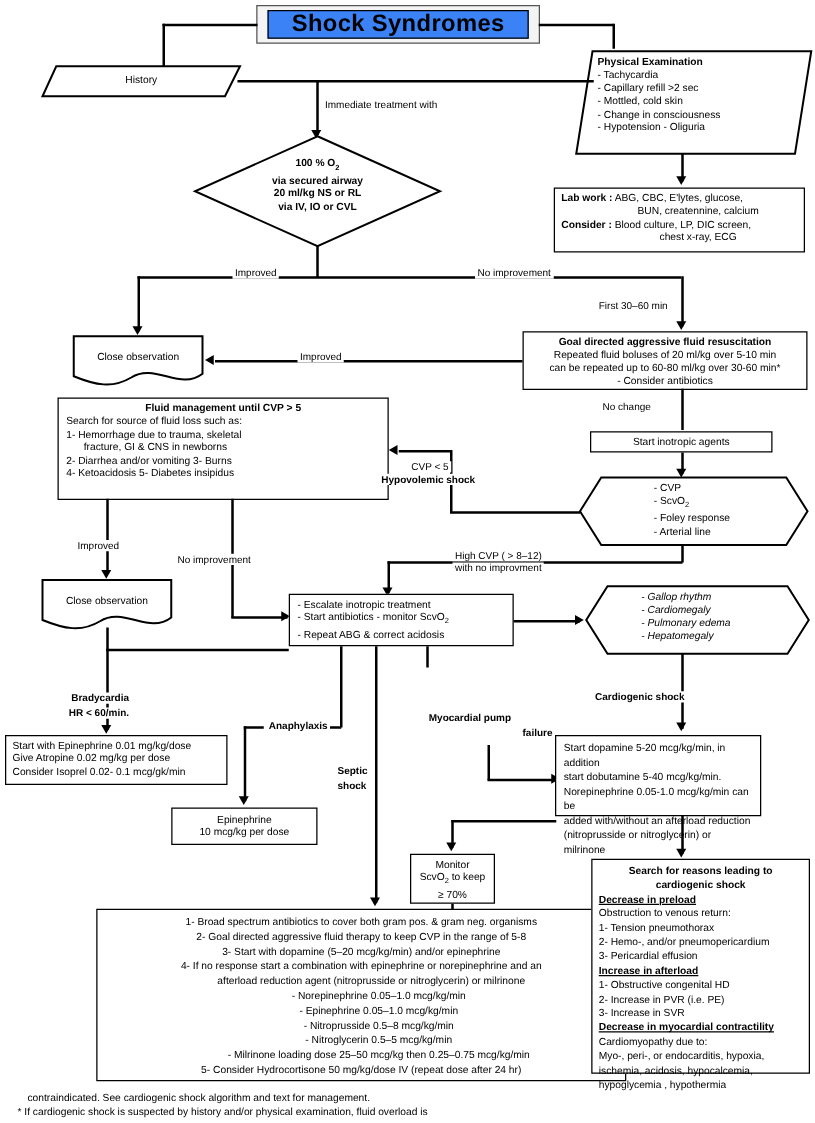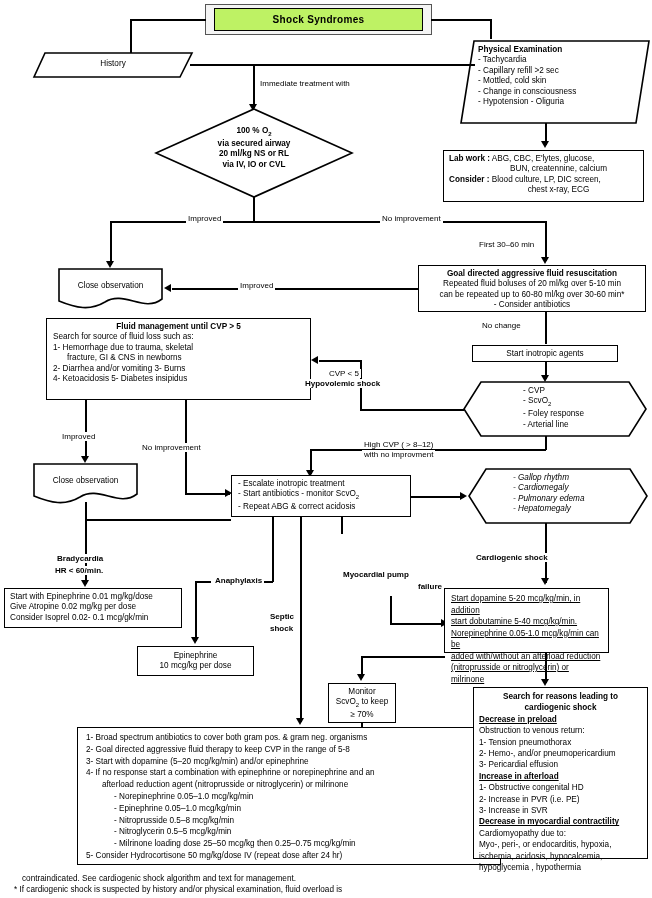--- a/index.html
+++ b/index.html
@@ -13,23 +13,23 @@
   .txt{font-size:8.2px;line-height:10.4px;}
   .bold{font-weight:bold;}
   .ctr{text-align:center;}
   .title-bar{
     border:1.4px solid #555;background:#f4f4f4;
     display:flex;align-items:center;justify-content:center;
     font-weight:bold;font-size:13.5px;letter-spacing:.3px;
   }
   .title-inner{
     position:absolute;left:8px;top:3px;right:8px;bottom:3px;
-    border:1.4px solid #000;background:#bef264;
+    border:1.4px solid #000;background:#3b82f6;
     display:flex;align-items:center;justify-content:center;
-    font-weight:bold;font-size:10px;
+    font-weight:bold;font-size:19px;
   }
   .line{position:absolute;background:#000;}
   .h{height:1.5px;}
   .v{width:1.5px;}
   .lbl{position:absolute;font-size:8px;background:#fff;padding:0 2px;white-space:nowrap;}
   .lbl.b{font-weight:bold;}
   .arrow-d{position:absolute;width:0;height:0;border-left:4.5px solid transparent;border-right:4.5px solid transparent;border-top:7px solid #000;}
   .arrow-l{position:absolute;width:0;height:0;border-top:4.5px solid transparent;border-bottom:4.5px solid transparent;border-right:7px solid #000;}
   .arrow-r{position:absolute;width:0;height:0;border-top:4.5px solid transparent;border-bottom:4.5px solid transparent;border-left:7px solid #000;}
   .pad{padding:3px 5px;}
@@ -234,42 +234,42 @@
 <div class="lbl b" style="left:341px;top:570px;">Myocardial pump</div>
 <div class="lbl b" style="left:368px;top:582px;margin-left:48px;">failure</div>
 <div class="line v" style="left:390px;top:596px;height:28px;"></div>
 <div class="line h" style="left:390px;top:623px;width:55px;"></div>
 <div class="arrow-r" style="left:441px;top:619px;"></div>
 
 <div class="line v" style="left:545px;top:523px;height:60px;"></div>
 <div class="lbl b" style="left:474px;top:553px;">Cardiogenic shock</div>
 <div class="arrow-d" style="left:541px;top:578px;"></div>
 
-<div class="node box txt" style="left:444px;top:588px;width:165px;height:65px;padding:4px 6px;line-height:11.5px;text-decoration:underline;">
+<div class="node box txt" style="left:444px;top:588px;width:165px;height:65px;padding:4px 6px;line-height:11.5px;">
   <div>Start dopamine 5-20 mcg/kg/min, in addition</div>
   <div>start dobutamine 5-40 mcg/kg/min.</div>
   <div>Norepinephrine 0.05-1.0 mcg/kg/min can be</div>
   <div>added with/without an afterload reduction</div>
   <div>(nitroprusside or nitroglycerin) or milrinone</div>
 </div>
 
 <div class="line h" style="left:361px;top:656px;width:84px;"></div>
 <div class="line v" style="left:361px;top:656px;height:22px;"></div>
 <div class="arrow-d" style="left:357px;top:674px;"></div>
 
 <div class="node box txt ctr" style="left:328px;top:683px;width:68px;height:40px;padding-top:3px;">
   <div>Monitor</div>
   <div>ScvO<sub>2</sub> to keep</div>
   <div>≥ 70%</div>
 </div>
 
 <div class="line v" style="left:545px;top:652px;height:31px;"></div>
 <div class="arrow-d" style="left:541px;top:679px;"></div>
 
-<div class="node box txt" style="left:77px;top:727px;width:424px;height:138px;padding:4px 8px;line-height:11.8px;">
+<div class="node box txt" style="left:77px;top:727px;width:424px;height:138px;padding:4px 8px;line-height:11.8px;text-align:center;">
   <div>1-  Broad spectrum antibiotics to cover both gram pos. &amp; gram neg. organisms</div>
   <div>2-  Goal directed aggressive fluid therapy to keep CVP in the range of 5-8</div>
   <div>3-  Start with dopamine (5–20 mcg/kg/min) and/or epinephrine</div>
   <div>4-  If no response start a combination with epinephrine or norepinephrine and an</div>
   <div style="padding-left:16px;">afterload reduction agent (nitroprusside or nitroglycerin) or milrinone</div>
   <div style="padding-left:28px;">-  Norepinephrine 0.05–1.0 mcg/kg/min</div>
   <div style="padding-left:28px;">-  Epinephrine        0.05–1.0 mcg/kg/min</div>
   <div style="padding-left:28px;">-  Nitroprusside     0.5–8 mcg/kg/min</div>
   <div style="padding-left:28px;">-  Nitroglycerin      0.5–5 mcg/kg/min</div>
   <div style="padding-left:28px;">-  Milrinone loading dose 25–50 mcg/kg then 0.25–0.75 mcg/kg/min</div>

